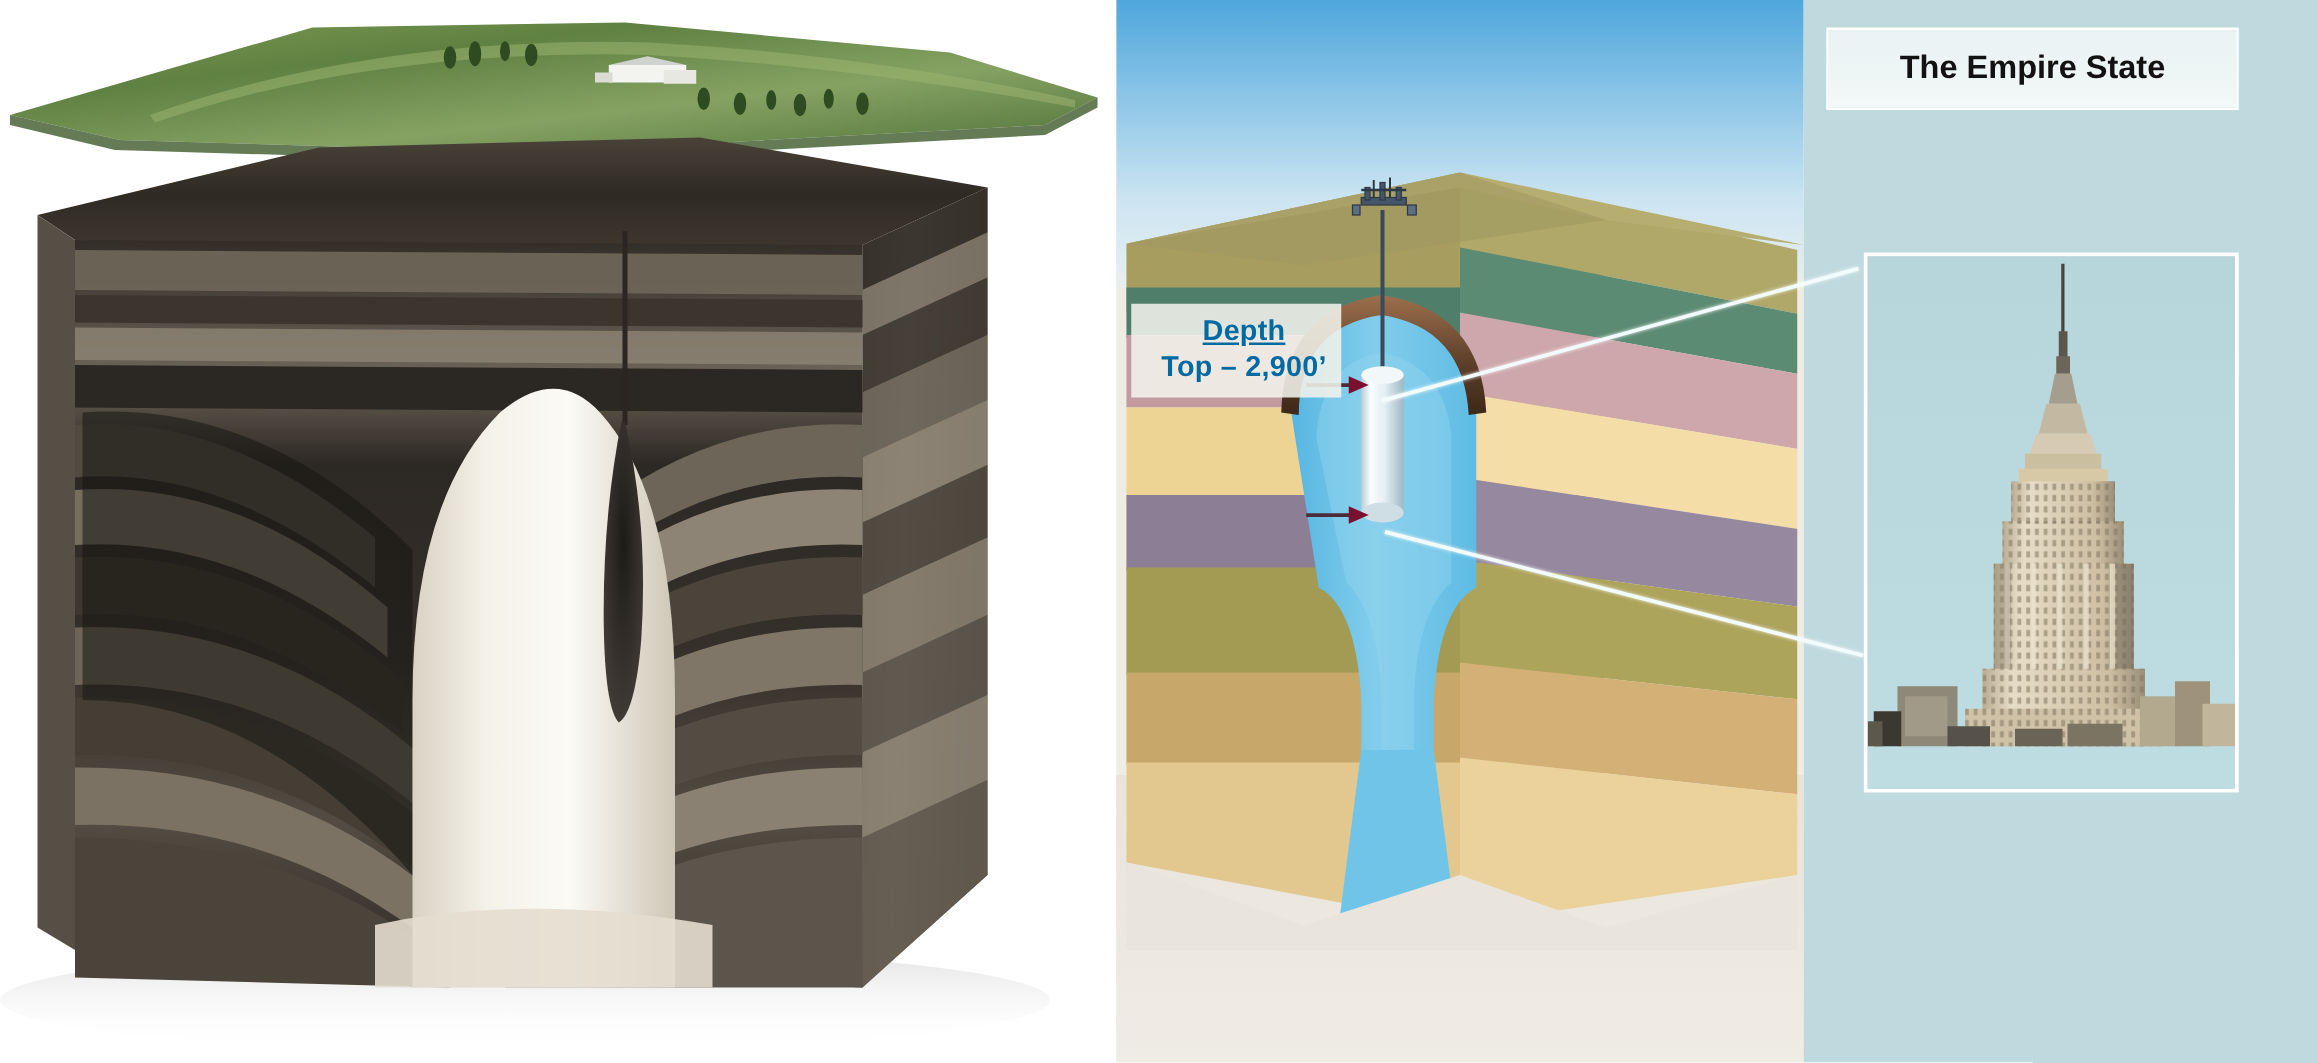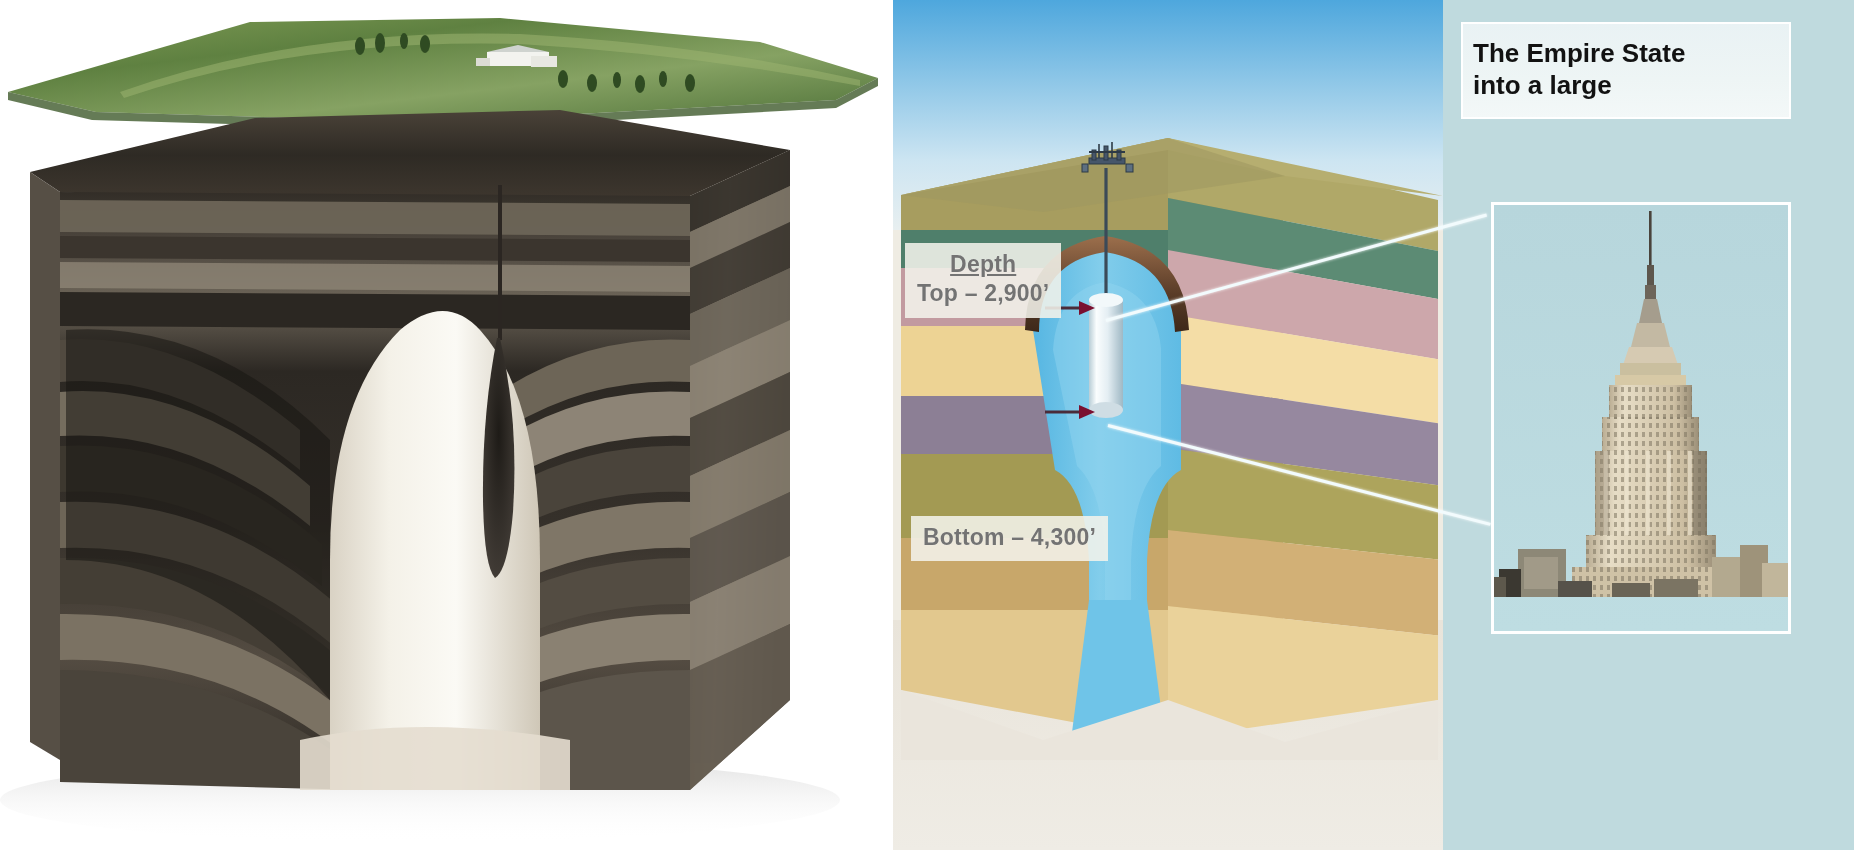--- a/index.html
+++ b/index.html
@@ -36,26 +36,26 @@
     position: absolute; left: 0; top: 0; width: 550px; height: 230px;
     background: linear-gradient(to bottom, #4ea7dd 0%, #93c9e8 38%, #cde5f2 70%, #e8eff0 100%);
   }
   #mid-floor {
     position: absolute; left: 0; bottom: 0; width: 550px; height: 230px;
     background: linear-gradient(to bottom, #e9e4da 0%, #efece5 100%);
   }
   .label-box {
     position: absolute;
     background: rgba(243,242,235,0.88);
-    color: #737373;
+    color: #0369a1;
     font-weight: bold;
     text-align: center;
     letter-spacing: .2px;
     line-height: 1.28;
-    padding: 7px 12px 9px 12px;
+    padding: 7px 12px 9px 24px;
     white-space: nowrap;
     text-shadow: 0 0 1px rgba(255,255,255,.6);
     z-index: 40;
   }
   #depth-label { left: 12px; top: 243px; font-size: 23px; }
   #depth-label .u { text-decoration: underline; display: block; }
   #bottom-label { left: 18px; top: 516px; font-size: 23px; }
 
   
   #right-panel {
@@ -63,21 +63,21 @@
     width: 411px; height: 850px;
     background: #bfdade;
     overflow: hidden;
   }
   #esb-caption {
     position: absolute; left: 18px; top: 22px;
     width: 330px; padding: 14px 10px 16px 10px;
     background: linear-gradient(to bottom,#e9f2f4 0%, #eef5f5 60%, #f3f8f8 100%);
     border: 2px solid #ffffff;
     color: #121212; font-weight: bold; font-size: 26px;
-    line-height: 1.22; text-align: left;
+    line-height: 1.22; text-align: center;
     z-index: 30;
   }
   #esb-photo {
     position: absolute; left: 48px; top: 202px;
     width: 300px; height: 432px;
     background: #b6d4da;
     border: 3px solid #ffffff;
     overflow: hidden;
     z-index: 20;
   }
@@ -328,33 +328,31 @@
       </g>
 
       <polygon points="8,690 150,740 275,700 392,742 545,700 545,760 8,760" fill="#eae5dc"></polygon>
     </svg>
 
     <div class="label-box" id="depth-label">
       <span class="u">Depth</span>
       <span>Top – 2,900’</span>
     </div>
 
-    <div class="label-box" id="bottom-label">Bottom – 4,300’</div>
   </div>
 
   <div>
     <div class="leader" style="left:1106px; top:319px; width:395px; transform: rotate(-15.5deg);"></div>
     <div class="leader" style="left:1108px; top:424px; width:395px; transform: rotate(14.5deg);"></div>
   </div>
 
   <div id="right-panel">
 
     <div id="esb-caption">
       <div>The Empire State</div>
-      <div>into a large</div>
     </div>
 
     <div id="esb-photo" aria-label="Empire State Building">
       
 
       <svg width="294" height="426" viewBox="0 0 294 426">
         <defs>
           <linearGradient id="stoneG" x1="0" y1="0" x2="1" y2="0">
             <stop offset="0%" stop-color="#b9ac92"></stop>
             <stop offset="18%" stop-color="#e7ddc6"></stop>

